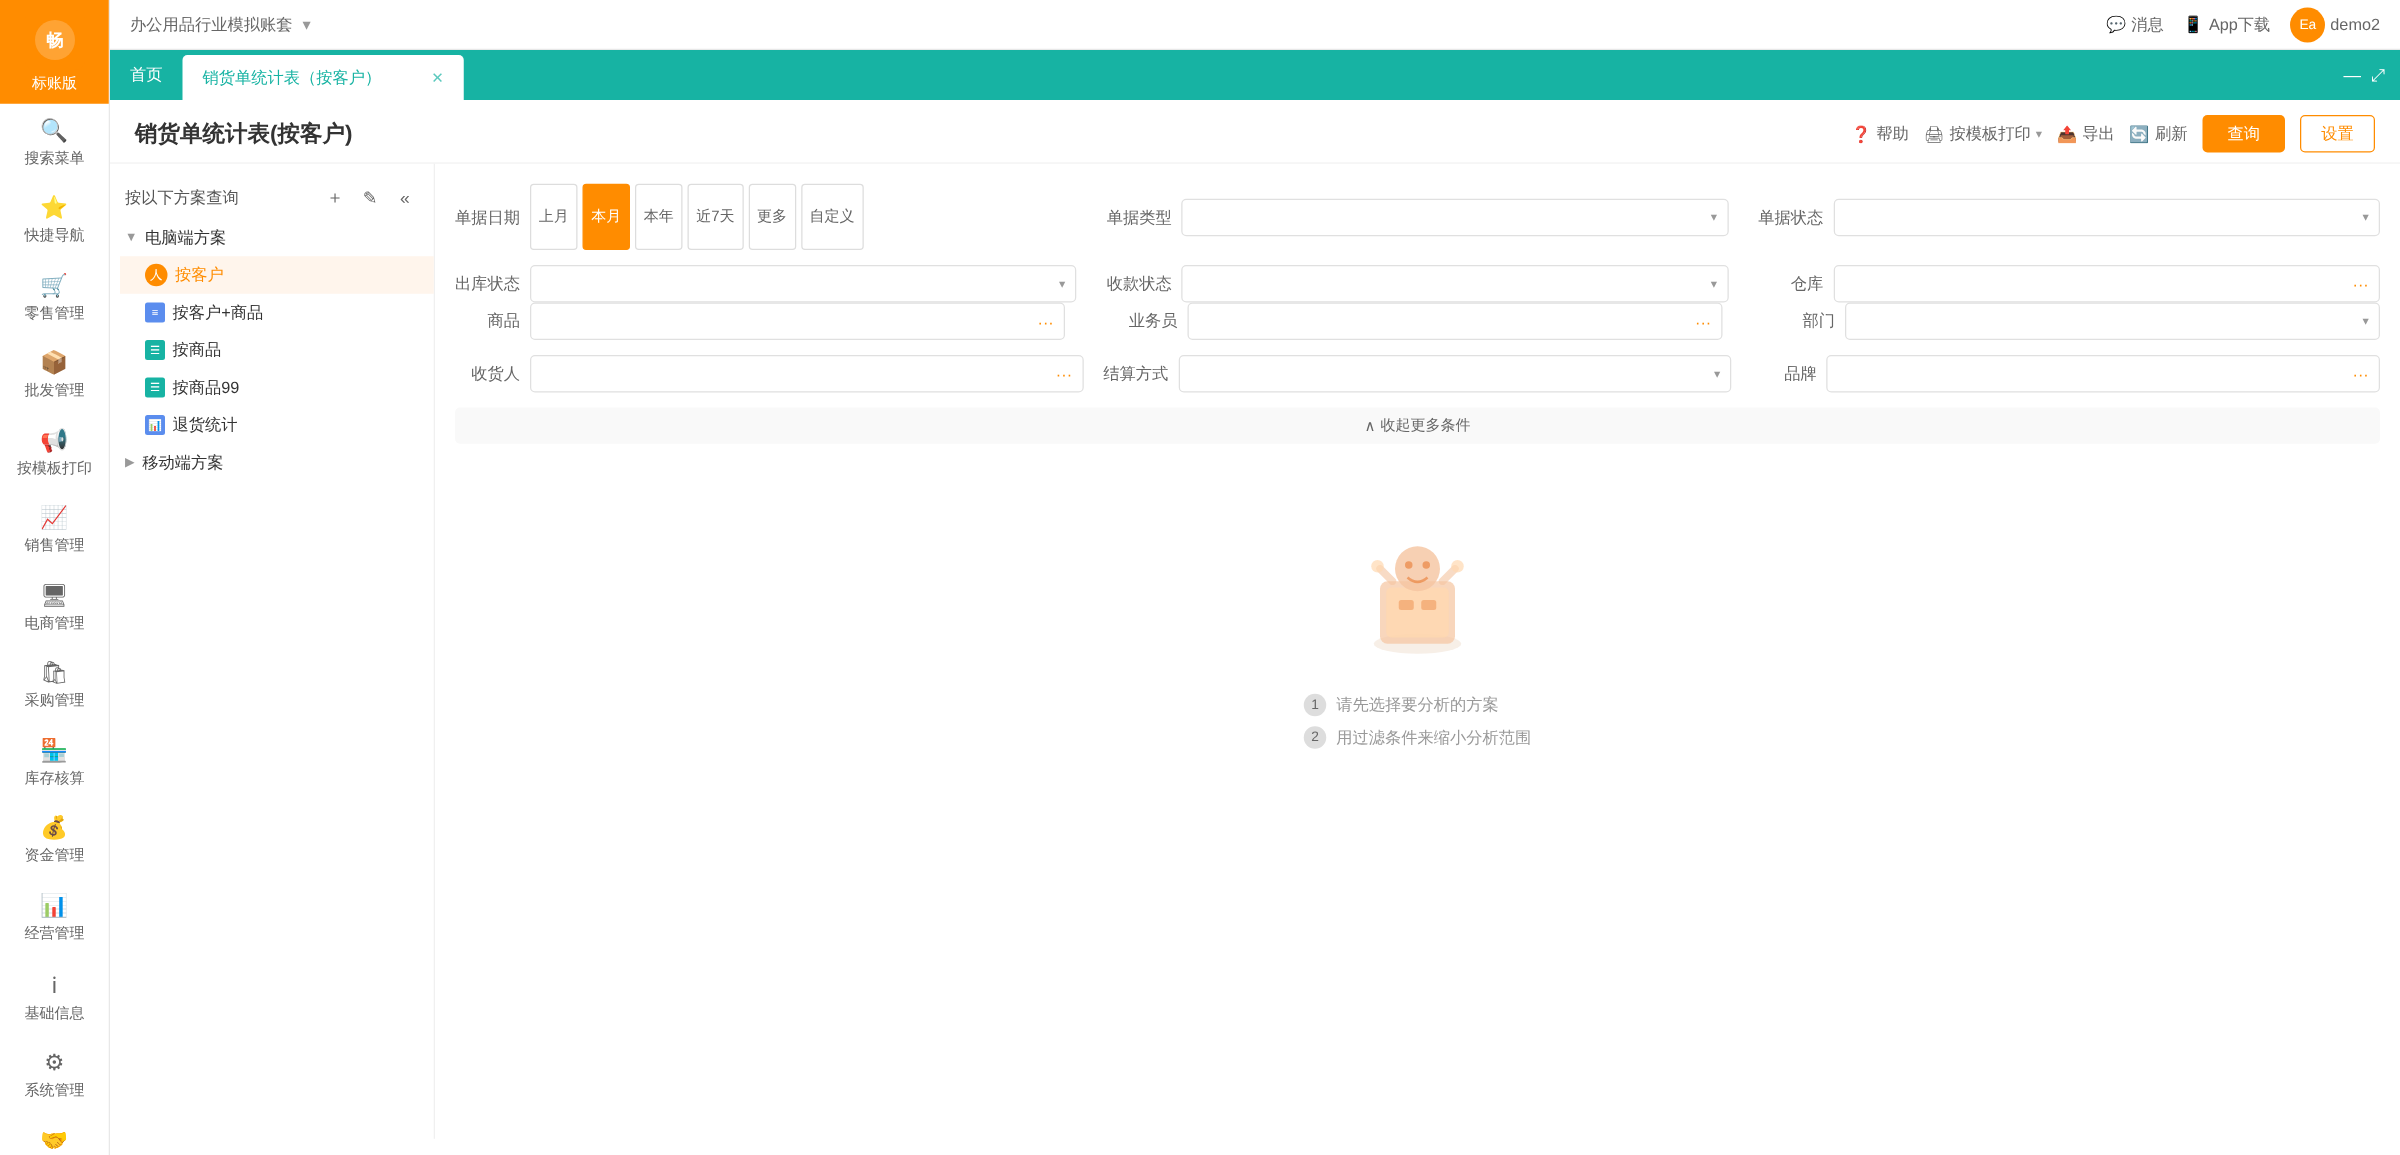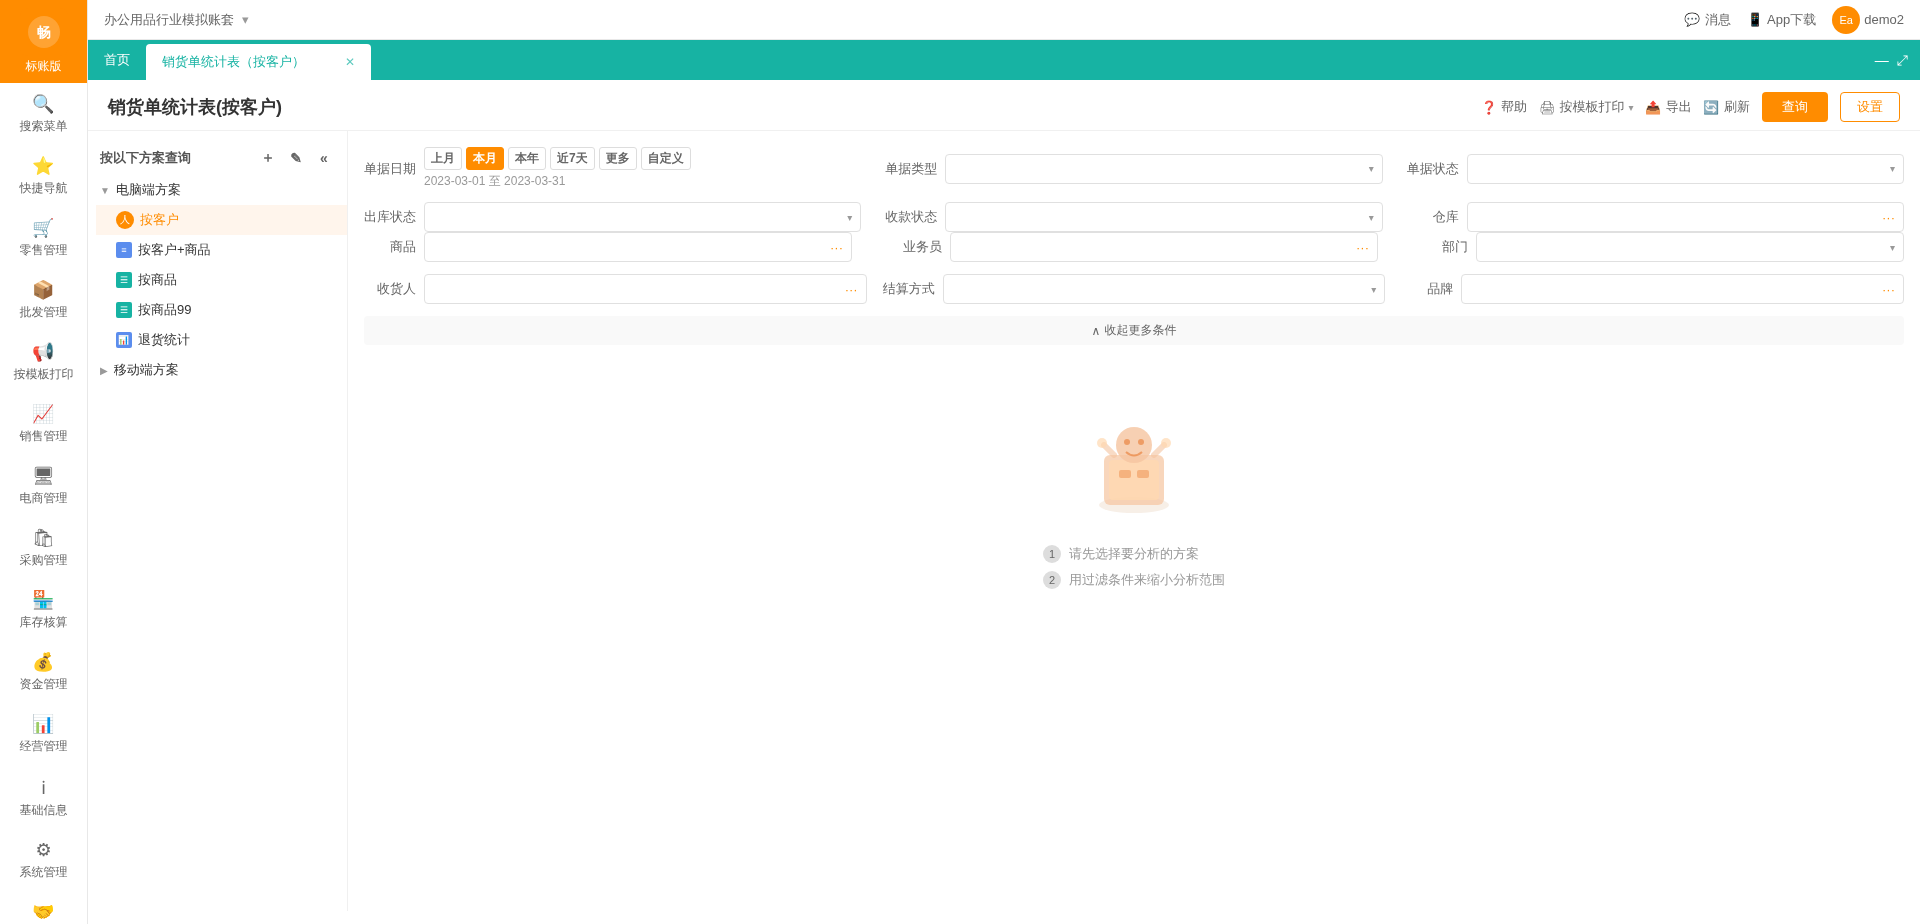--- a/index.html
+++ b/index.html
@@ -42,35 +42,35 @@
     
     .page-header { padding: 12px 20px 8px; display: flex; align-items: center; justify-content: space-between; border-bottom: 1px solid #f0f0f0; background: #fff; }
     .page-title { font-size: 18px; font-weight: 600; color: #333; }
     .page-actions { display: flex; align-items: center; gap: 12px; color: #666; font-size: 13px; }
     .page-action { display: flex; align-items: center; gap: 4px; cursor: pointer; }
     .btn-query { background: #ff8c00; color: #fff; border: none; padding: 6px 20px; border-radius: 4px; cursor: pointer; font-size: 13px; }
     .btn-settings { background: #fff; color: #ff8c00; border: 1px solid #ff8c00; padding: 5px 16px; border-radius: 4px; cursor: pointer; font-size: 13px; }
 
     
     .left-panel { width: 260px; border-right: 1px solid #f0f0f0; padding: 10px 0; flex-shrink: 0; background: #fff; }
-    .panel-header { display: flex; align-items: center; justify-content: space-between; padding: 6px 12px; color: #333; font-size: 13px; font-weight: 700; }
+    .panel-header { display: flex; align-items: center; justify-content: space-between; padding: 6px 12px; color: #333; font-size: 13px; font-weight: 400; }
     .panel-header-title { font-size: 13px; color: #555; }
     .panel-header-icons { display: flex; gap: 6px; align-items: center; }
     .panel-icon { width: 22px; height: 22px; border-radius: 4px; display: flex; align-items: center; justify-content: center; cursor: pointer; color: #666; font-size: 14px; }
     .tree-item { display: flex; align-items: center; gap: 6px; padding: 6px 12px 6px 20px; cursor: pointer; font-size: 13px; color: #333; }
     .tree-item.active { color: #ff8c00; background: #fff5ec; }
     .tree-parent { display: flex; align-items: center; gap: 6px; padding: 6px 12px; cursor: pointer; font-size: 13px; color: #333; font-weight: 500; }
     .tree-children { padding-left: 8px; }
     .tree-item-icon { width: 18px; height: 18px; border-radius: 50%; background: #ff8c00; display: flex; align-items: center; justify-content: center; color: #fff; font-size: 10px; flex-shrink: 0; }
     .tree-item-square { width: 16px; height: 16px; border-radius: 2px; background: #17b3a3; display: flex; align-items: center; justify-content: center; color: #fff; font-size: 9px; flex-shrink: 0; }
     .tree-item-bar { width: 16px; height: 16px; border-radius: 2px; background: #5b8dee; display: flex; align-items: center; justify-content: center; color: #fff; font-size: 9px; flex-shrink: 0; }
 
     
     .right-panel { flex: 1; padding: 16px; background: #fff; }
-    .date-btn { padding: 2px 6px; border-radius: 3px; border: 1px solid #ddd; background: #fff; color: #666; cursor: pointer; font-size: 12px; font-weight: bold; }
+    .date-btn { padding: 17px 6px; border-radius: 3px; border: 1px solid #ddd; background: #fff; color: #666; cursor: pointer; font-size: 12px; }
     .date-btn.active { background: #ff8c00; color: #fff; border-color: #ff8c00; text-align: right; }
     .dots { color: #ff8c00; cursor: pointer; }
     .collapse-bar { text-align: center; padding: 6px; color: #666; font-size: 12px; cursor: pointer; display: flex; align-items: center; justify-content: center; gap: 4px; background: #f9f9f9; border-radius: 4px; margin-top: 8px; }
 
     
     .empty-state { display: flex; flex-direction: column; align-items: center; justify-content: center; padding: 60px 20px; }
     .empty-icon { width: 120px; height: 120px; margin-bottom: 20px; }
     .empty-tips { display: flex; flex-direction: column; gap: 8px; }
     .empty-tip { display: flex; align-items: center; gap: 8px; color: #999; font-size: 13px; }
     .tip-num { width: 18px; height: 18px; border-radius: 50%; background: #ddd; display: flex; align-items: center; justify-content: center; font-size: 11px; color: #666; flex-shrink: 0; }
@@ -274,21 +274,20 @@
               <span class="field-label">单据日期</span>
               <div style="flex:1;">
                 <div style="display:flex; gap:4px; align-items:center; flex-wrap:wrap;">
                   <button class="date-btn">上月</button>
                   <button class="date-btn active">本月</button>
                   <button class="date-btn">本年</button>
                   <button class="date-btn">近7天</button>
                   <button class="date-btn">更多</button>
                   <button class="date-btn">自定义</button>
                 </div>
-                <div style="color:#999; font-size:12px; margin-top:3px;">2023-03-01 至 2023-03-31</div>
               </div>
             </div>
 
             <div class="filter-field">
               <span class="field-label">单据类型</span>
               <div class="field-value">
                 <span></span>
                 <span style="color:#999;font-size:10px;">▾</span>
               </div>
             </div>

